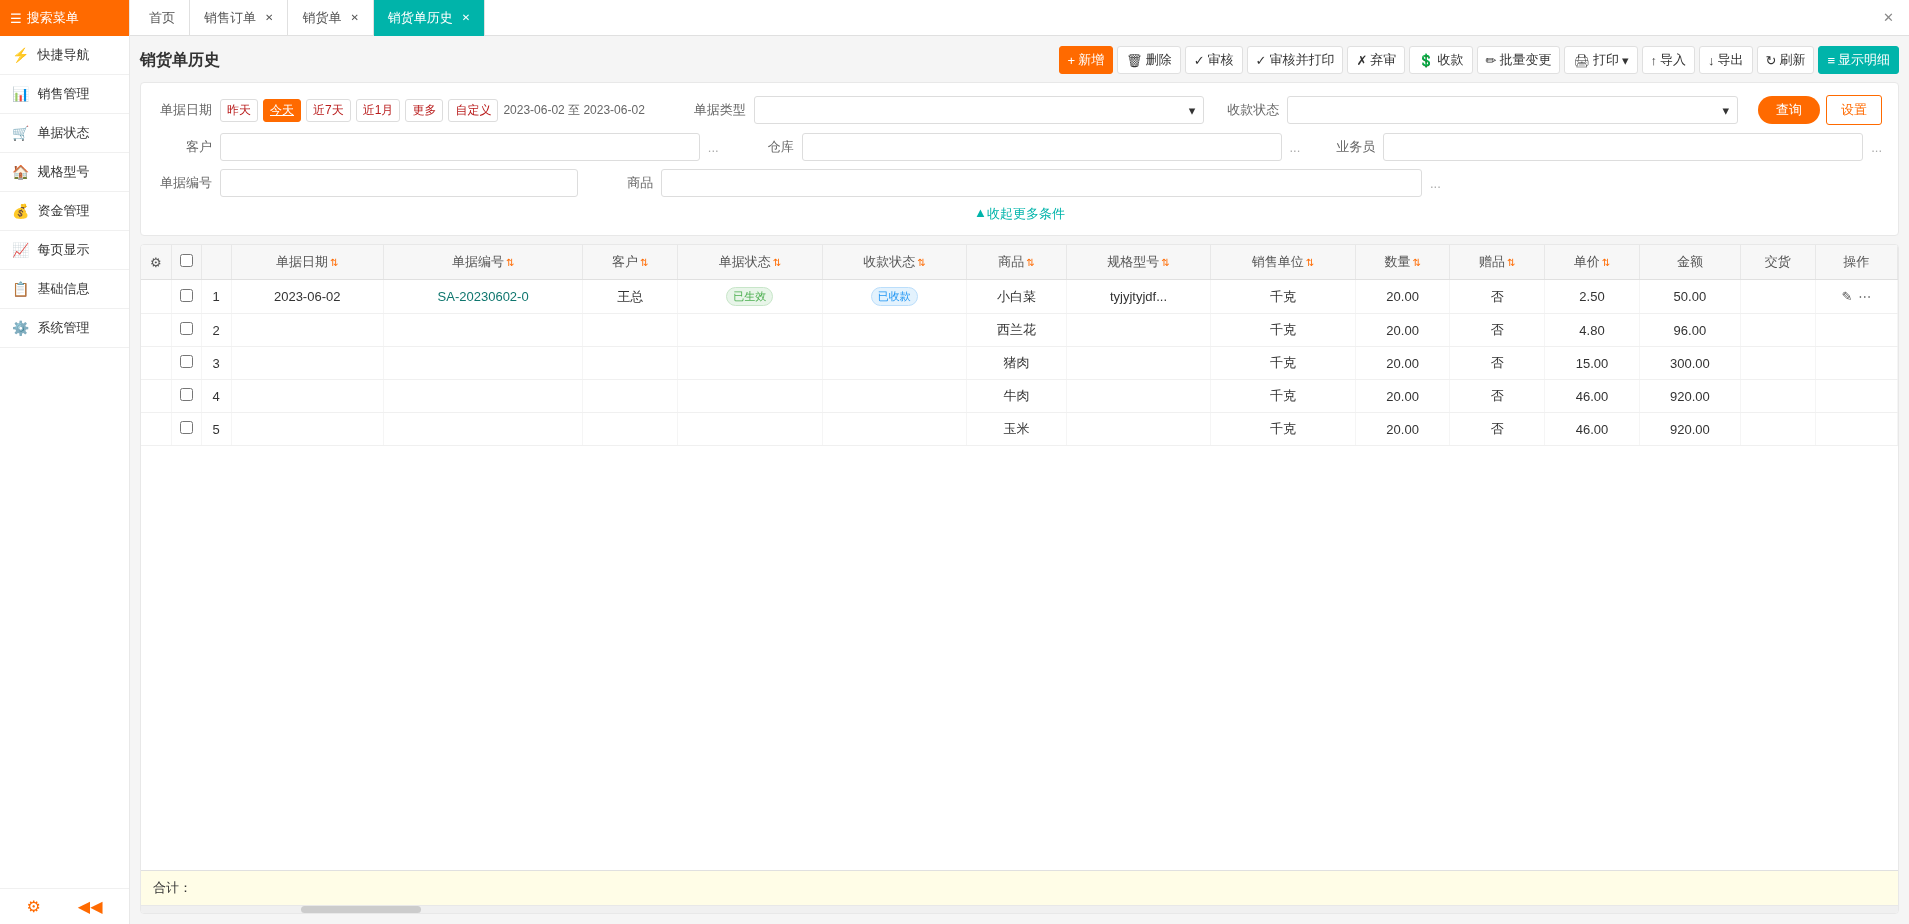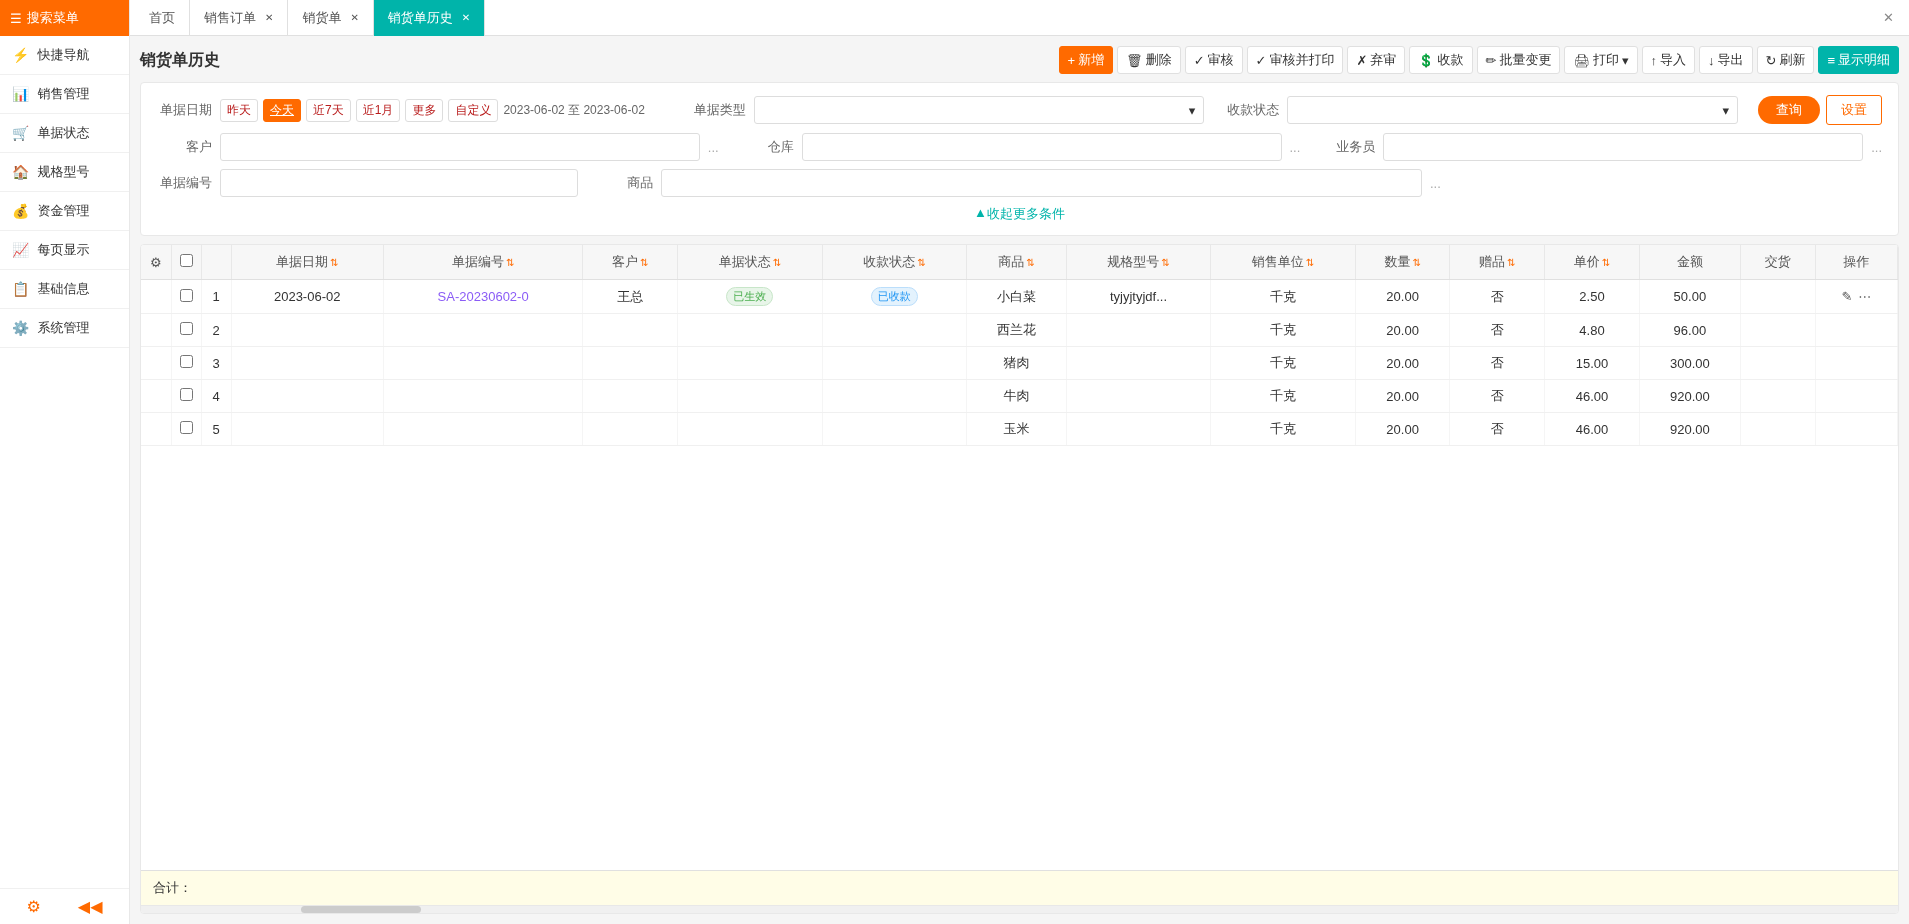--- a/index.html
+++ b/index.html
@@ -264,21 +264,21 @@
     .sort-icon { color: #ff6a00; font-size: 10px; }
     .badge {
       display: inline-block;
       padding: 1px 6px;
       border-radius: 10px;
       font-size: 11px;
       font-family: Liberation Mono, monospace;
     }
     .badge-green { background: #e8f5e9; color: #4caf50; border: 1px solid #c8e6c9; }
     .badge-blue { background: #e3f2fd; color: #2196f3; border: 1px solid #bbdefb; }
-    .link-text { color: #8b5cf6; cursor: pointer; }
+    .link-text { color: #0f766e; cursor: pointer; }
     .table-scroll { overflow-y: auto; flex: 1; }
 
     
     .table-footer {
       background: #fffde7;
       border-top: 1px solid #e0e0e0;
       display: flex;
       align-items: center;
       padding: 8px 12px;
       font-size: 12px;

